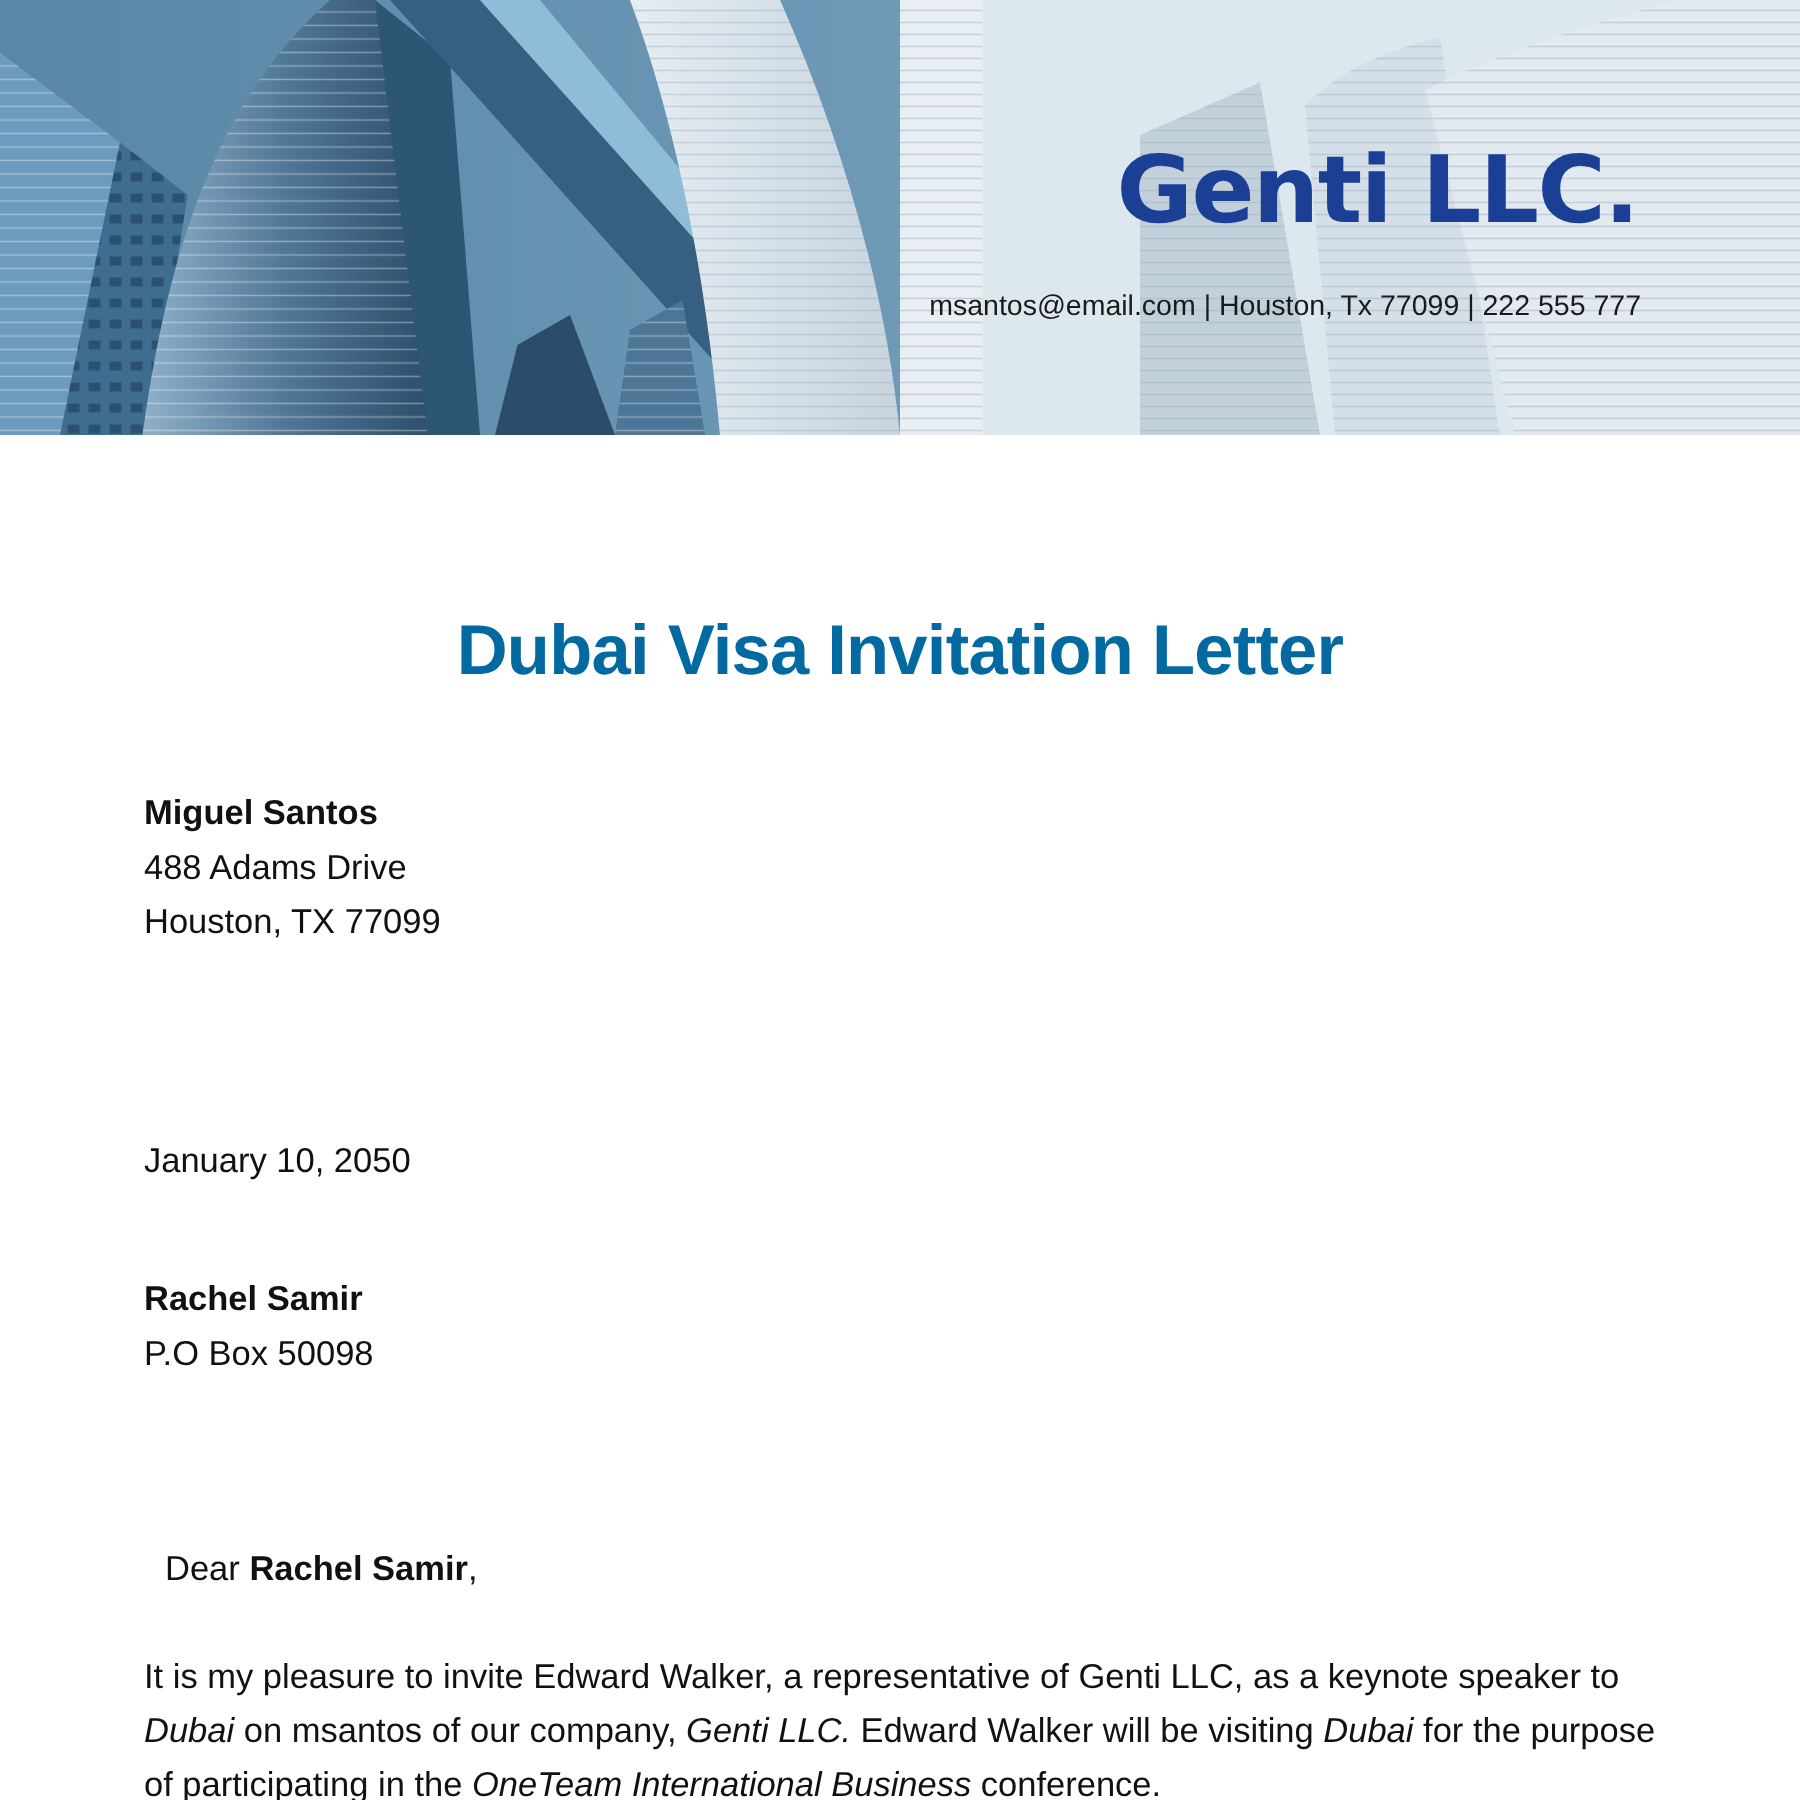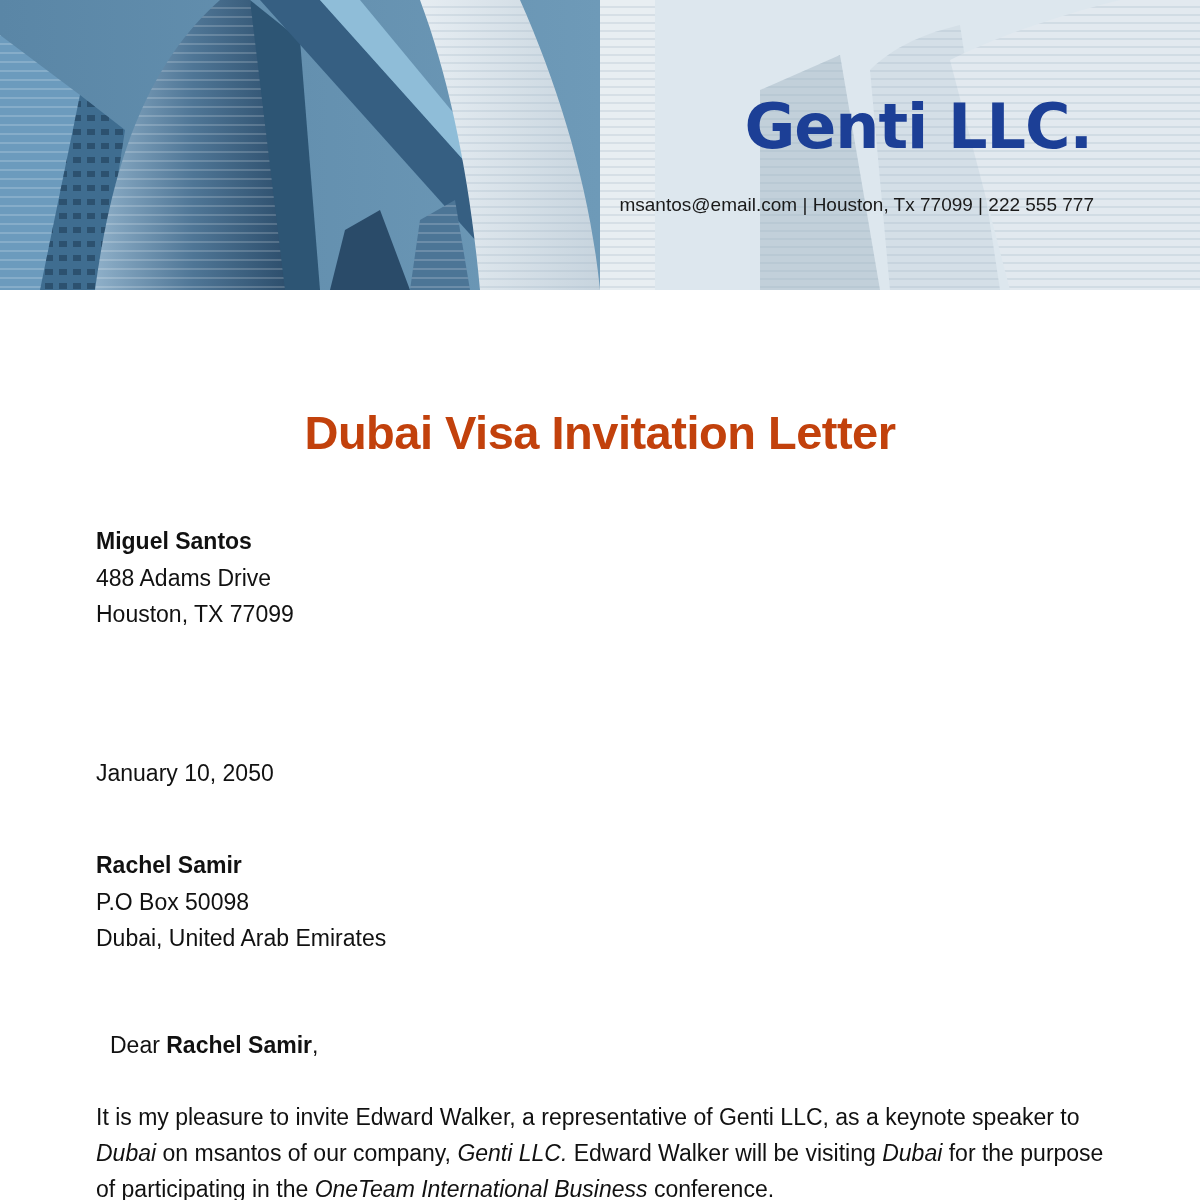--- a/index.html
+++ b/index.html
@@ -21,21 +21,21 @@
       font-family: "DejaVu Sans", sans-serif;
       font-weight: bold; font-size: 62px; letter-spacing: -1px;
       color: #1c3f96; line-height: 1;
     }
     .contact {
       position: absolute; right: 106px; top: 194px;
       font-size: 19px; color: #1a1a1a;
     }
     .title {
       position: absolute; left: 0; width: 1200px; top: 405px;
-      text-align: center; font-size: 47px; font-weight: bold; color: #c2410c;
+      text-align: center; font-size: 47px; font-weight: bold; color: #0369a1;
       letter-spacing: -0.5px;
     }
     .block { position: absolute; left: 96px; font-size: 23px; line-height: 36.5px; }
     .block div { white-space: nowrap; }
     .b { font-weight: bold; }
     .para { position: absolute; left: 96px; width: 1020px; font-size: 23px; line-height: 36px; }
     .para i { }
   </style>
 </head>
 <body>
@@ -111,20 +111,19 @@
   <div>Houston, TX 77099</div>
 </div>
 
 <div class="block" style="top:739px;margin-top:16px;">
   <div>January 10, 2050</div>
 </div>
 
 <div class="block" style="top:847px;">
   <div class="b">Rachel Samir</div>
   <div>P.O Box 50098</div>
-  <div>Dubai, United Arab Emirates</div>
 </div>
 
 <div class="block" style="top:1027px;margin-left:14px;">
   <div><span>Dear </span><span class="b">Rachel Samir</span><span>,</span></div>
 </div>
 
 <div class="para" style="top:1099px;"><span>It is my pleasure to invite Edward Walker, a representative of Genti LLC, as a keynote speaker to </span><i>Dubai</i><span> on msantos of our company, </span><i>Genti LLC.</i><span> Edward Walker will be visiting </span><i>Dubai</i><span> for the purpose of participating in the </span><i>OneTeam International Business</i><span> conference.</span></div>
 
 </body></html>

